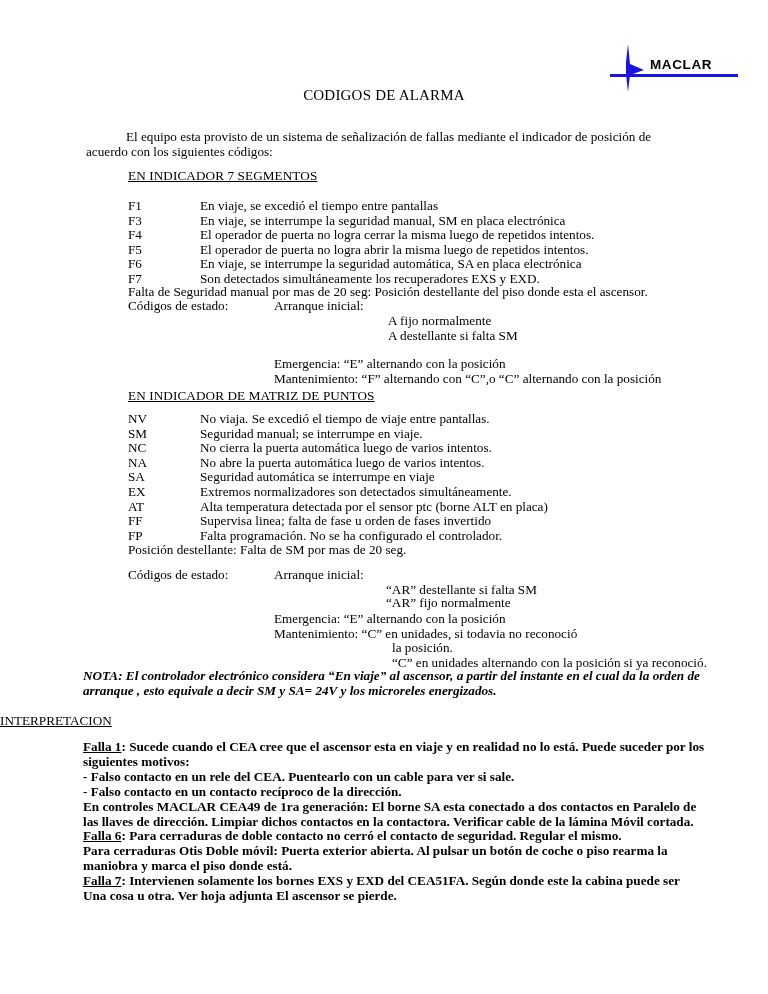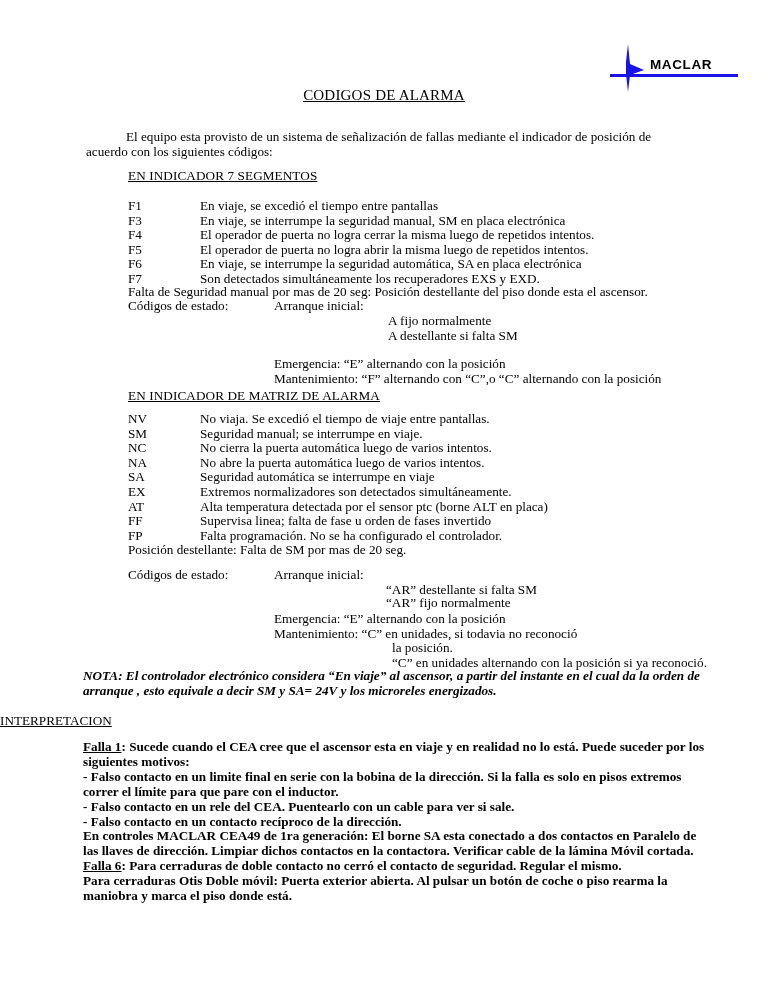--- a/index.html
+++ b/index.html
@@ -63,21 +63,20 @@
   .title {
     position: absolute;
     top: 87px;
     left: 0;
     width: 768px;
     text-align: center;
     font-size: 15px;
     letter-spacing: 0.2px;
   }
   .title span {
-    text-decoration: underline;
   }
 
   .intro {
     position: absolute;
     top: 129px;
     left: 86px;
     width: 608px;
     font-size: 13.2px;
     line-height: 15.4px;
     text-indent: 40px;
@@ -229,21 +228,21 @@
 
   <div class="status-block" id="status1">
     <div class="status-label">Códigos de estado:</div>
     <div class="status-col2" id="s1-arranque">Arranque inicial:</div>
     <div class="status-col3" id="s1-v1">A fijo normalmente</div>
     <div class="status-col3" id="s1-v2">A destellante si falta SM</div>
     <div class="status-col2" id="s1-emerg">Emergencia: “E” alternando con la posición</div>
     <div class="status-col2" id="s1-mant">Mantenimiento: “F” alternando con “C”,o “C” alternando con la posición</div>
   </div>
 
-  <div class="sec-head" id="head-matrix"><span>EN INDICADOR DE MATRIZ DE ALARMA</span></div>
+  <div class="sec-head" id="head-matrix"><span>EN INDICADOR DE MATRIZ DE PUNTOS</span></div>
 
   <div class="code-list" id="list-matrix">
     <div class="code-row"><span class="code">NV</span><span class="desc">No viaja. Se excedió el tiempo de viaje entre pantallas.</span></div>
     <div class="code-row"><span class="code">SM</span><span class="desc">Seguridad manual; se interrumpe en viaje.</span></div>
     <div class="code-row"><span class="code">NC</span><span class="desc">No cierra la puerta automática luego de varios intentos.</span></div>
     <div class="code-row"><span class="code">NA</span><span class="desc">No abre la puerta automática luego de varios intentos.</span></div>
     <div class="code-row"><span class="code">SA</span><span class="desc">Seguridad automática se interrumpe en viaje</span></div>
     <div class="code-row"><span class="code">EX</span><span class="desc">Extremos normalizadores son detectados simultáneamente.</span></div>
     <div class="code-row"><span class="code">AT</span><span class="desc">Alta temperatura detectada por el sensor ptc (borne ALT en placa)</span></div>
     <div class="code-row"><span class="code">FF</span><span class="desc">Supervisa linea; falta de fase u orden de fases invertido</span></div>
@@ -262,21 +261,21 @@
     <div class="status-col3" id="s2-m2">la posición.</div>
     <div class="status-col3" id="s2-m3">“C” en unidades alternando con la posición  si ya reconoció.</div>
   </div>
 
   <div class="nota">NOTA: El controlador electrónico considera “En viaje” al ascensor, a partir del instante en el cual da la orden de arranque , esto equivale a decir SM y SA= 24V y los microreles energizados.</div>
 
   <div class="interp-title"><span>INTERPRETACION</span></div>
 
   <div class="body-text" id="para-falla1">
     <div><span class="u">Falla 1</span><span>: Sucede cuando el CEA cree que el ascensor esta en viaje y en realidad no lo está. Puede suceder por los siguientes motivos:</span></div>
-    <div>- Falso contacto en un limite final en serie con la bobina de la dirección. Si la falla es solo en pisos extremos correr el límite para que pare con el inductor.</div>
     <div>- Falso contacto en un rele del CEA. Puentearlo con un cable para ver si sale.</div>
     <div>- Falso contacto en un contacto recíproco de la dirección.</div>
     <div>En controles MACLAR CEA49 de 1ra generación: El borne SA esta conectado a dos contactos en Paralelo de las llaves de dirección. Limpiar dichos contactos en la contactora. Verificar cable de la lámina Móvil cortada.</div>
     <div><span class="u">Falla 6</span><span>: Para cerraduras de doble contacto no cerró el contacto de seguridad. Regular el mismo.</span></div>
     <div>Para cerraduras Otis Doble móvil: Puerta exterior abierta. Al pulsar un botón de coche o piso rearma la maniobra y marca el piso donde está.</div>
+    <div><span class="u">Falla 7</span><span>: Intervienen solamente los bornes EXS y EXD del CEA51FA. Según donde este la cabina puede ser Una cosa u otra. Ver hoja adjunta El ascensor se pierde.</span></div>
   </div>
 
 </div>
 
 </body></html>

